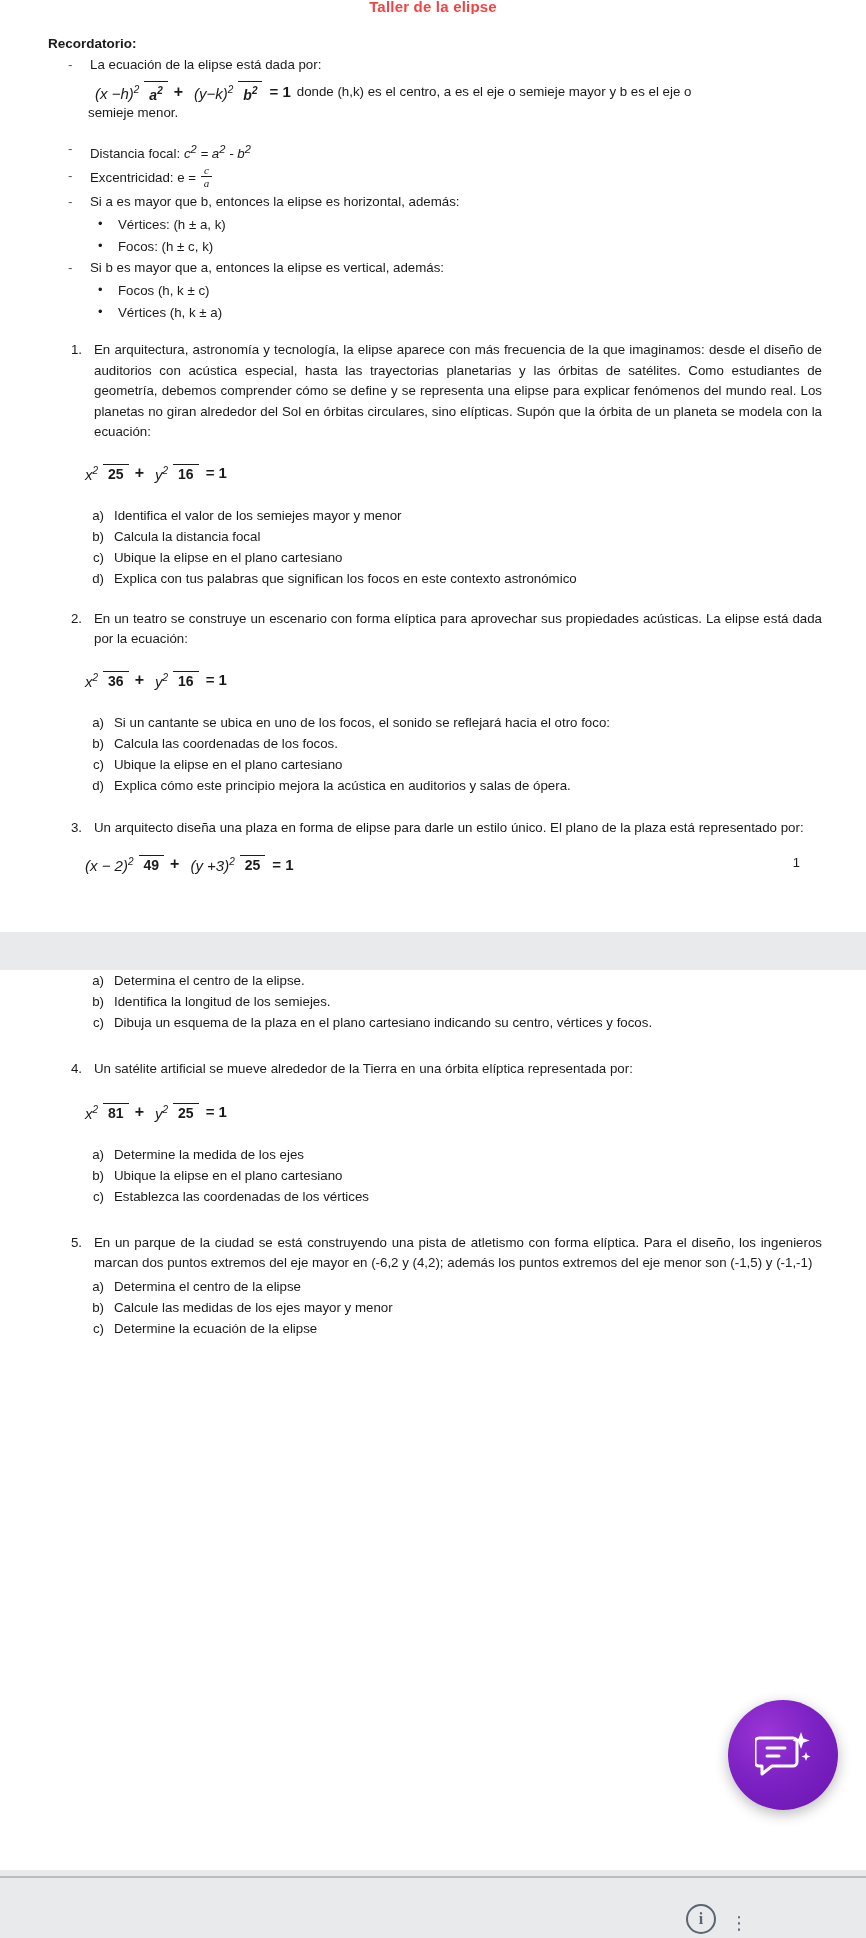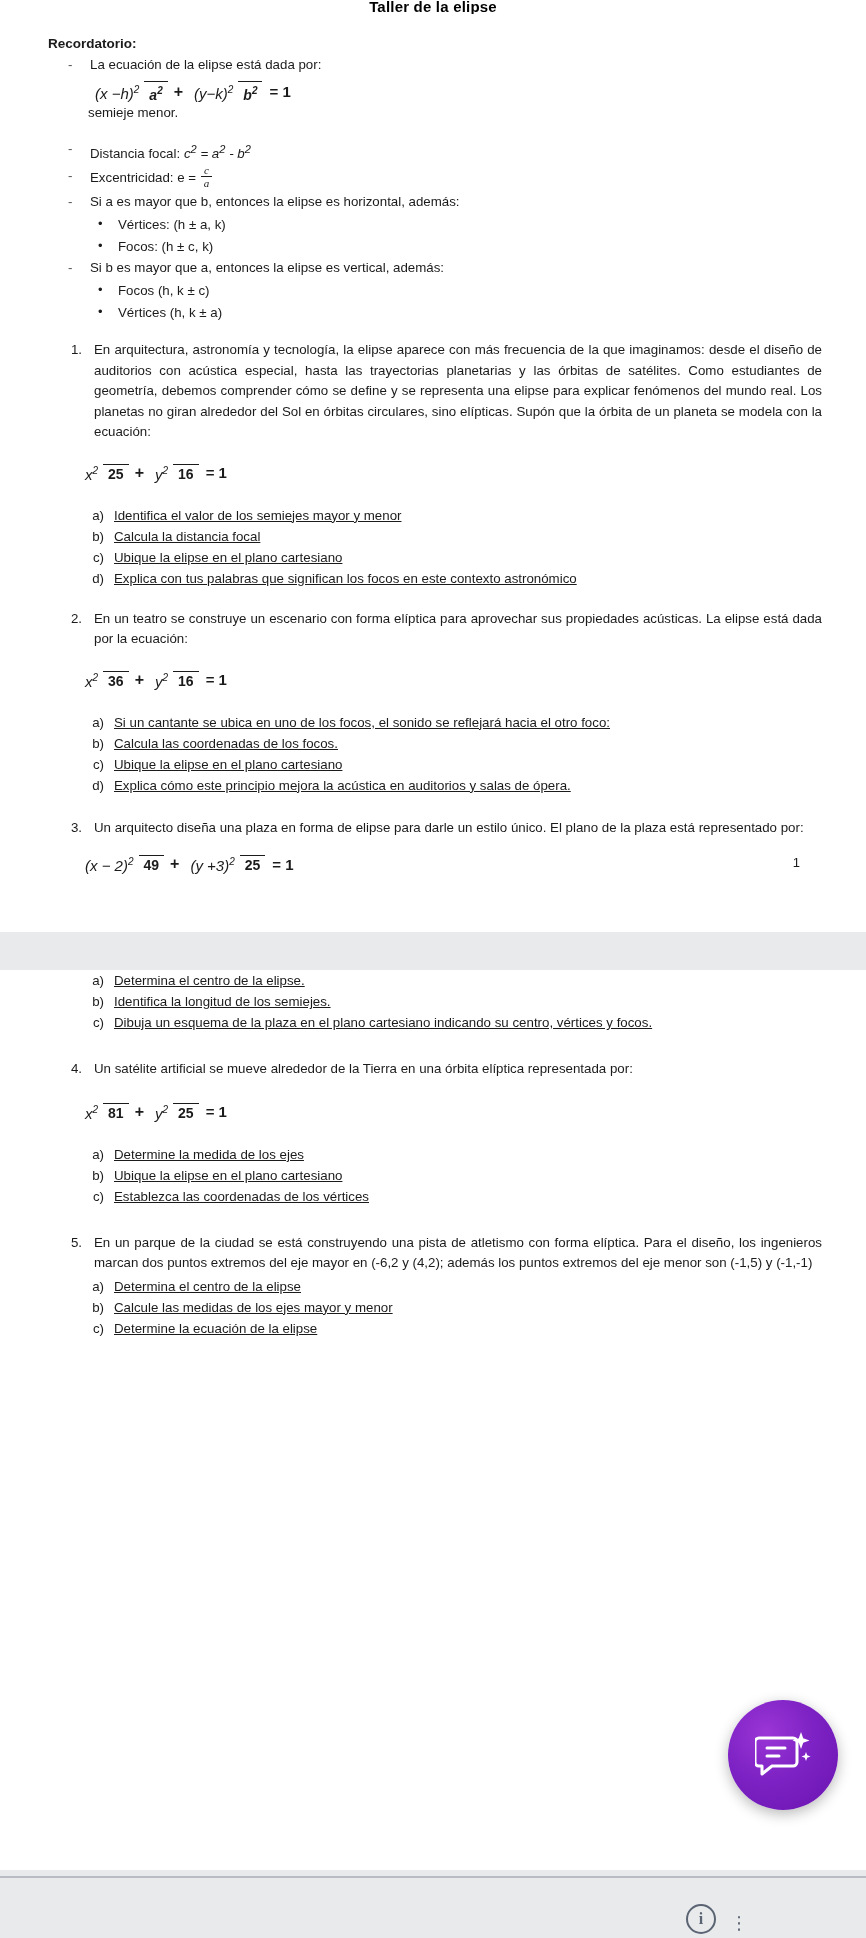--- a/index.html
+++ b/index.html
@@ -30,21 +30,21 @@
   .page-2{height:900px;}
   .doc-title{
     text-align:center;
     font-weight:bold;
     font-size:15px;
     letter-spacing:.2px;
     padding-top:0;
     height:14px;
     overflow:hidden;
     line-height:14px;
-    color:#000000;
+    color:#ef4444;
   }
   .lead{
     font-weight:bold;
     font-size:13.5px;
     margin:22px 0 4px 10px;
   }
   .dash-list{margin:0;padding:0;list-style:none;}
   .dash-item{
     position:relative;
     padding-left:52px;
@@ -98,21 +98,21 @@
     line-height:21px;
   }
   .sub-label{
     width:40px;
     flex:0 0 40px;
     text-align:right;
     padding-right:10px;
     box-sizing:border-box;
     margin-left:36px;
   }
-  .sub-text{flex:1;padding-right:10px;text-decoration:underline;}
+  .sub-text{flex:1;padding-right:10px;}
 
   
   .eq{
     margin:20px 0 8px 40px;
     display:flex;
     align-items:center;
     font-family:"Liberation Serif", serif;
     font-size:16px;
   }
   .frac{
@@ -291,20 +291,21 @@
       <span class="frac">
         <span class="num"><span>(x −h)</span><sup>2</sup></span>
         <span class="den ital"><span>a</span><sup>2</sup></span>
       </span>
       <span class="op">+</span>
       <span class="frac">
         <span class="num"><span>(y−k)</span><sup>2</sup></span>
         <span class="den ital"><span>b</span><sup>2</sup></span>
       </span>
       <span class="eqtail">= 1</span>
+      <span class="eq-inline-note">donde (h,k) es el centro, a es el eje o semieje mayor y b es el eje o</span>
     </div>
     <div class="tail-text">semieje menor.</div>
 
     <ul class="dash-list" style="margin-top:16px;">
       <li class="dash-item">
         <span>Distancia focal:</span>
         <span class="ital">c<sup>2</sup> = a<sup>2</sup> - b<sup>2</sup></span>
       </li>
       <li class="dash-item">
         <span>Excentricidad: e =</span>

